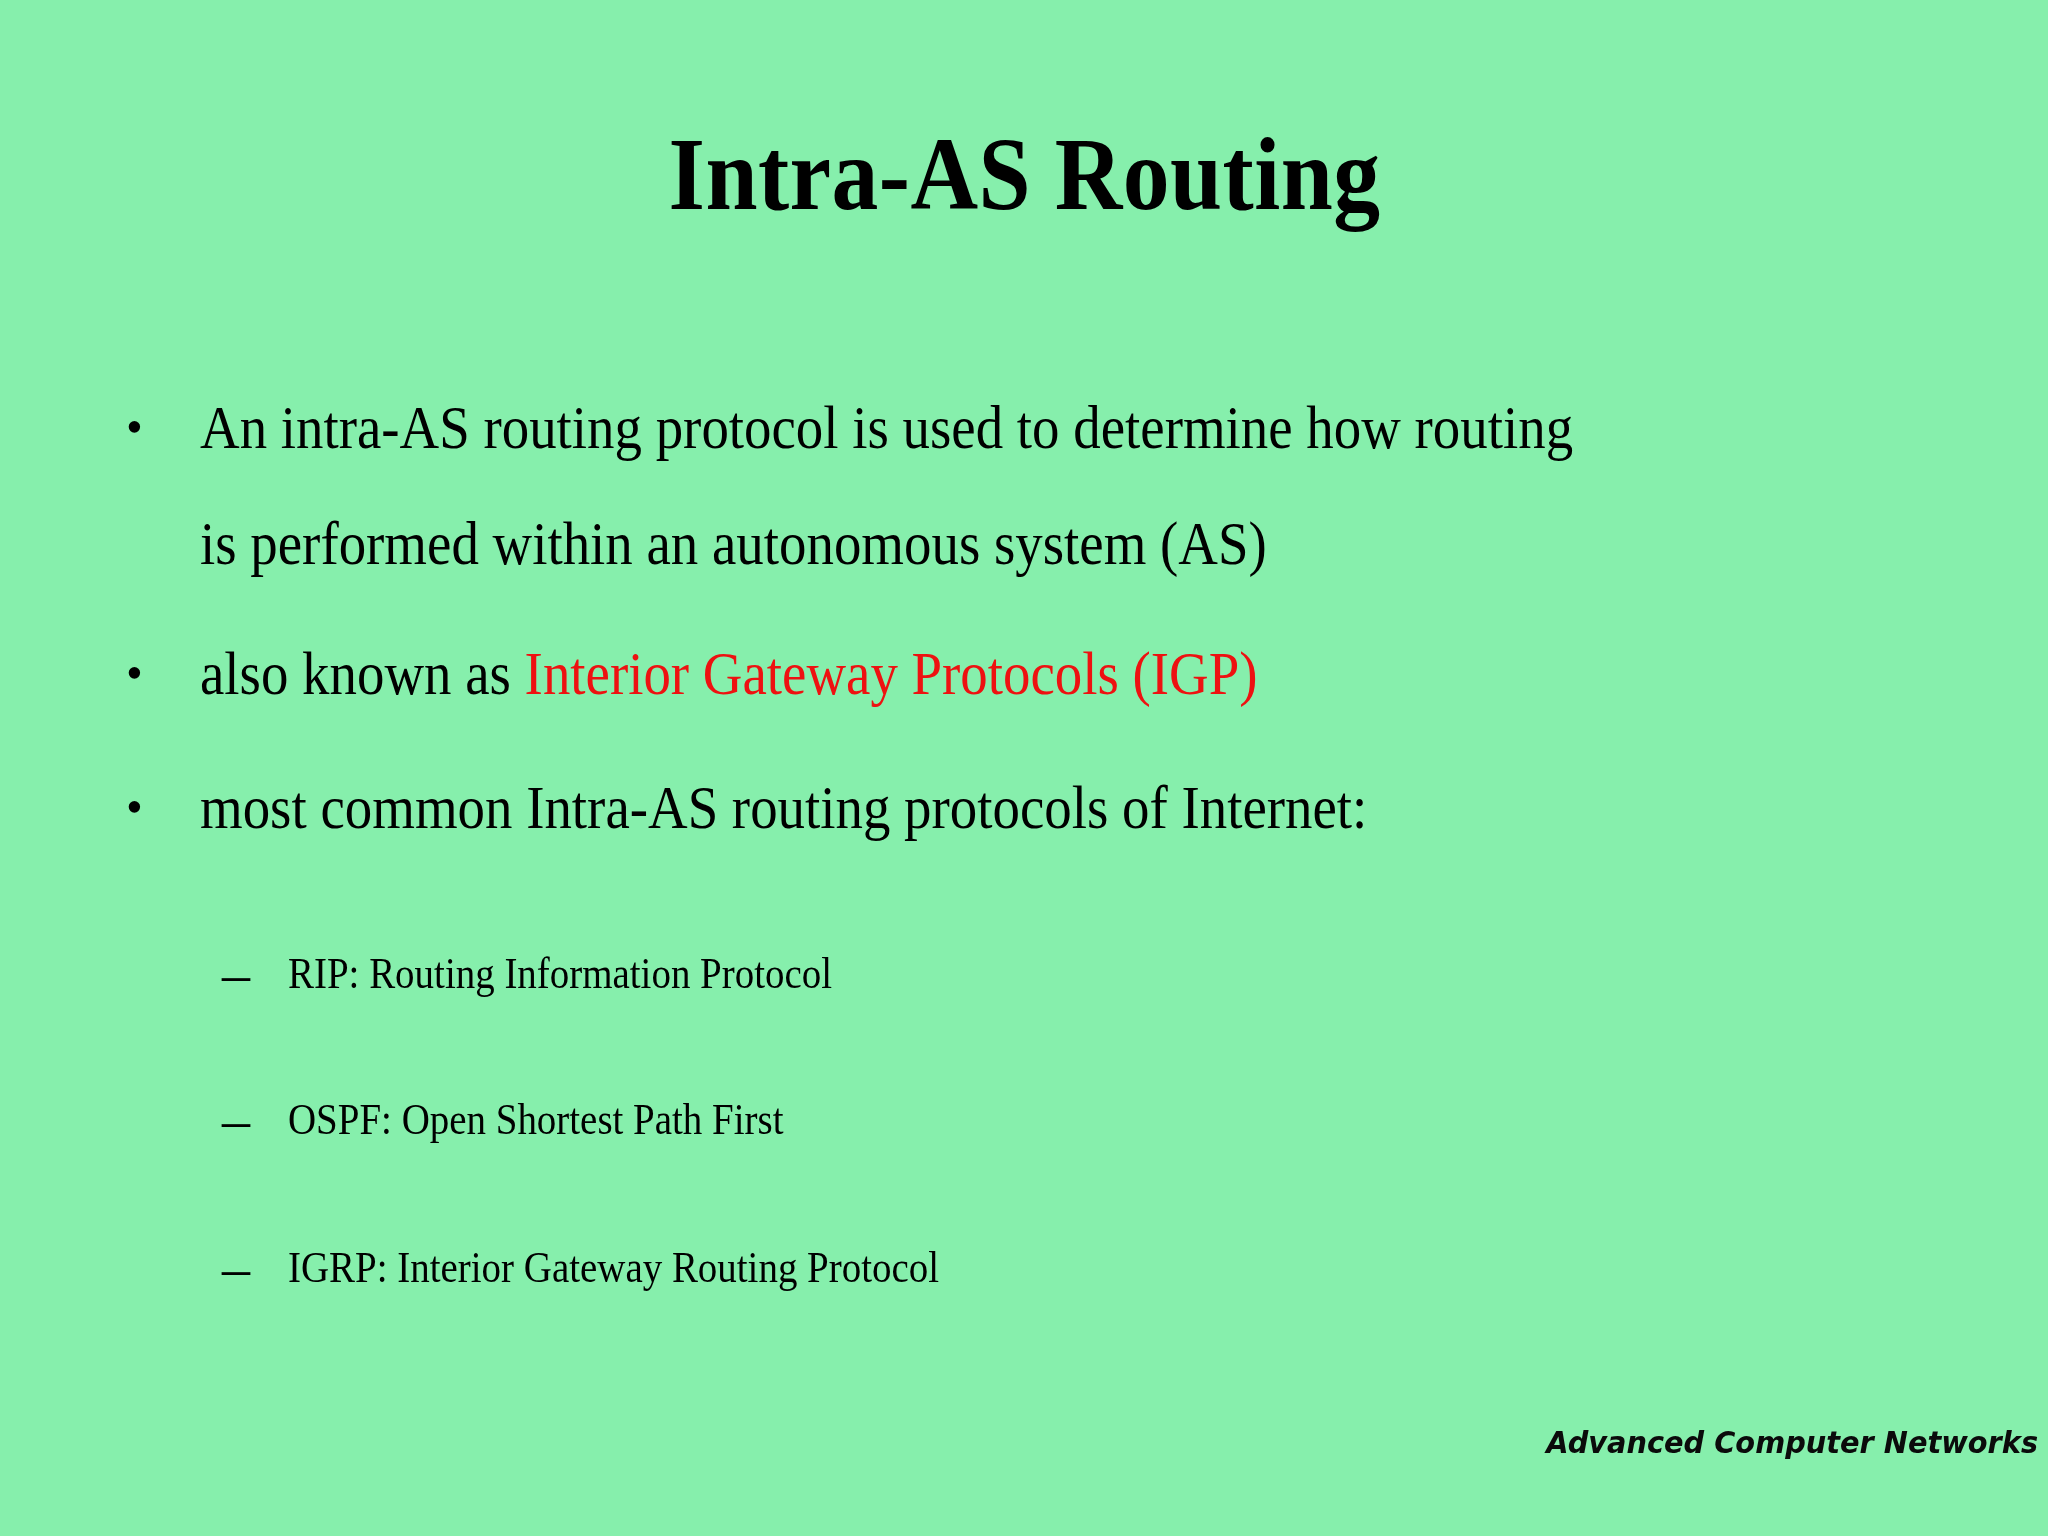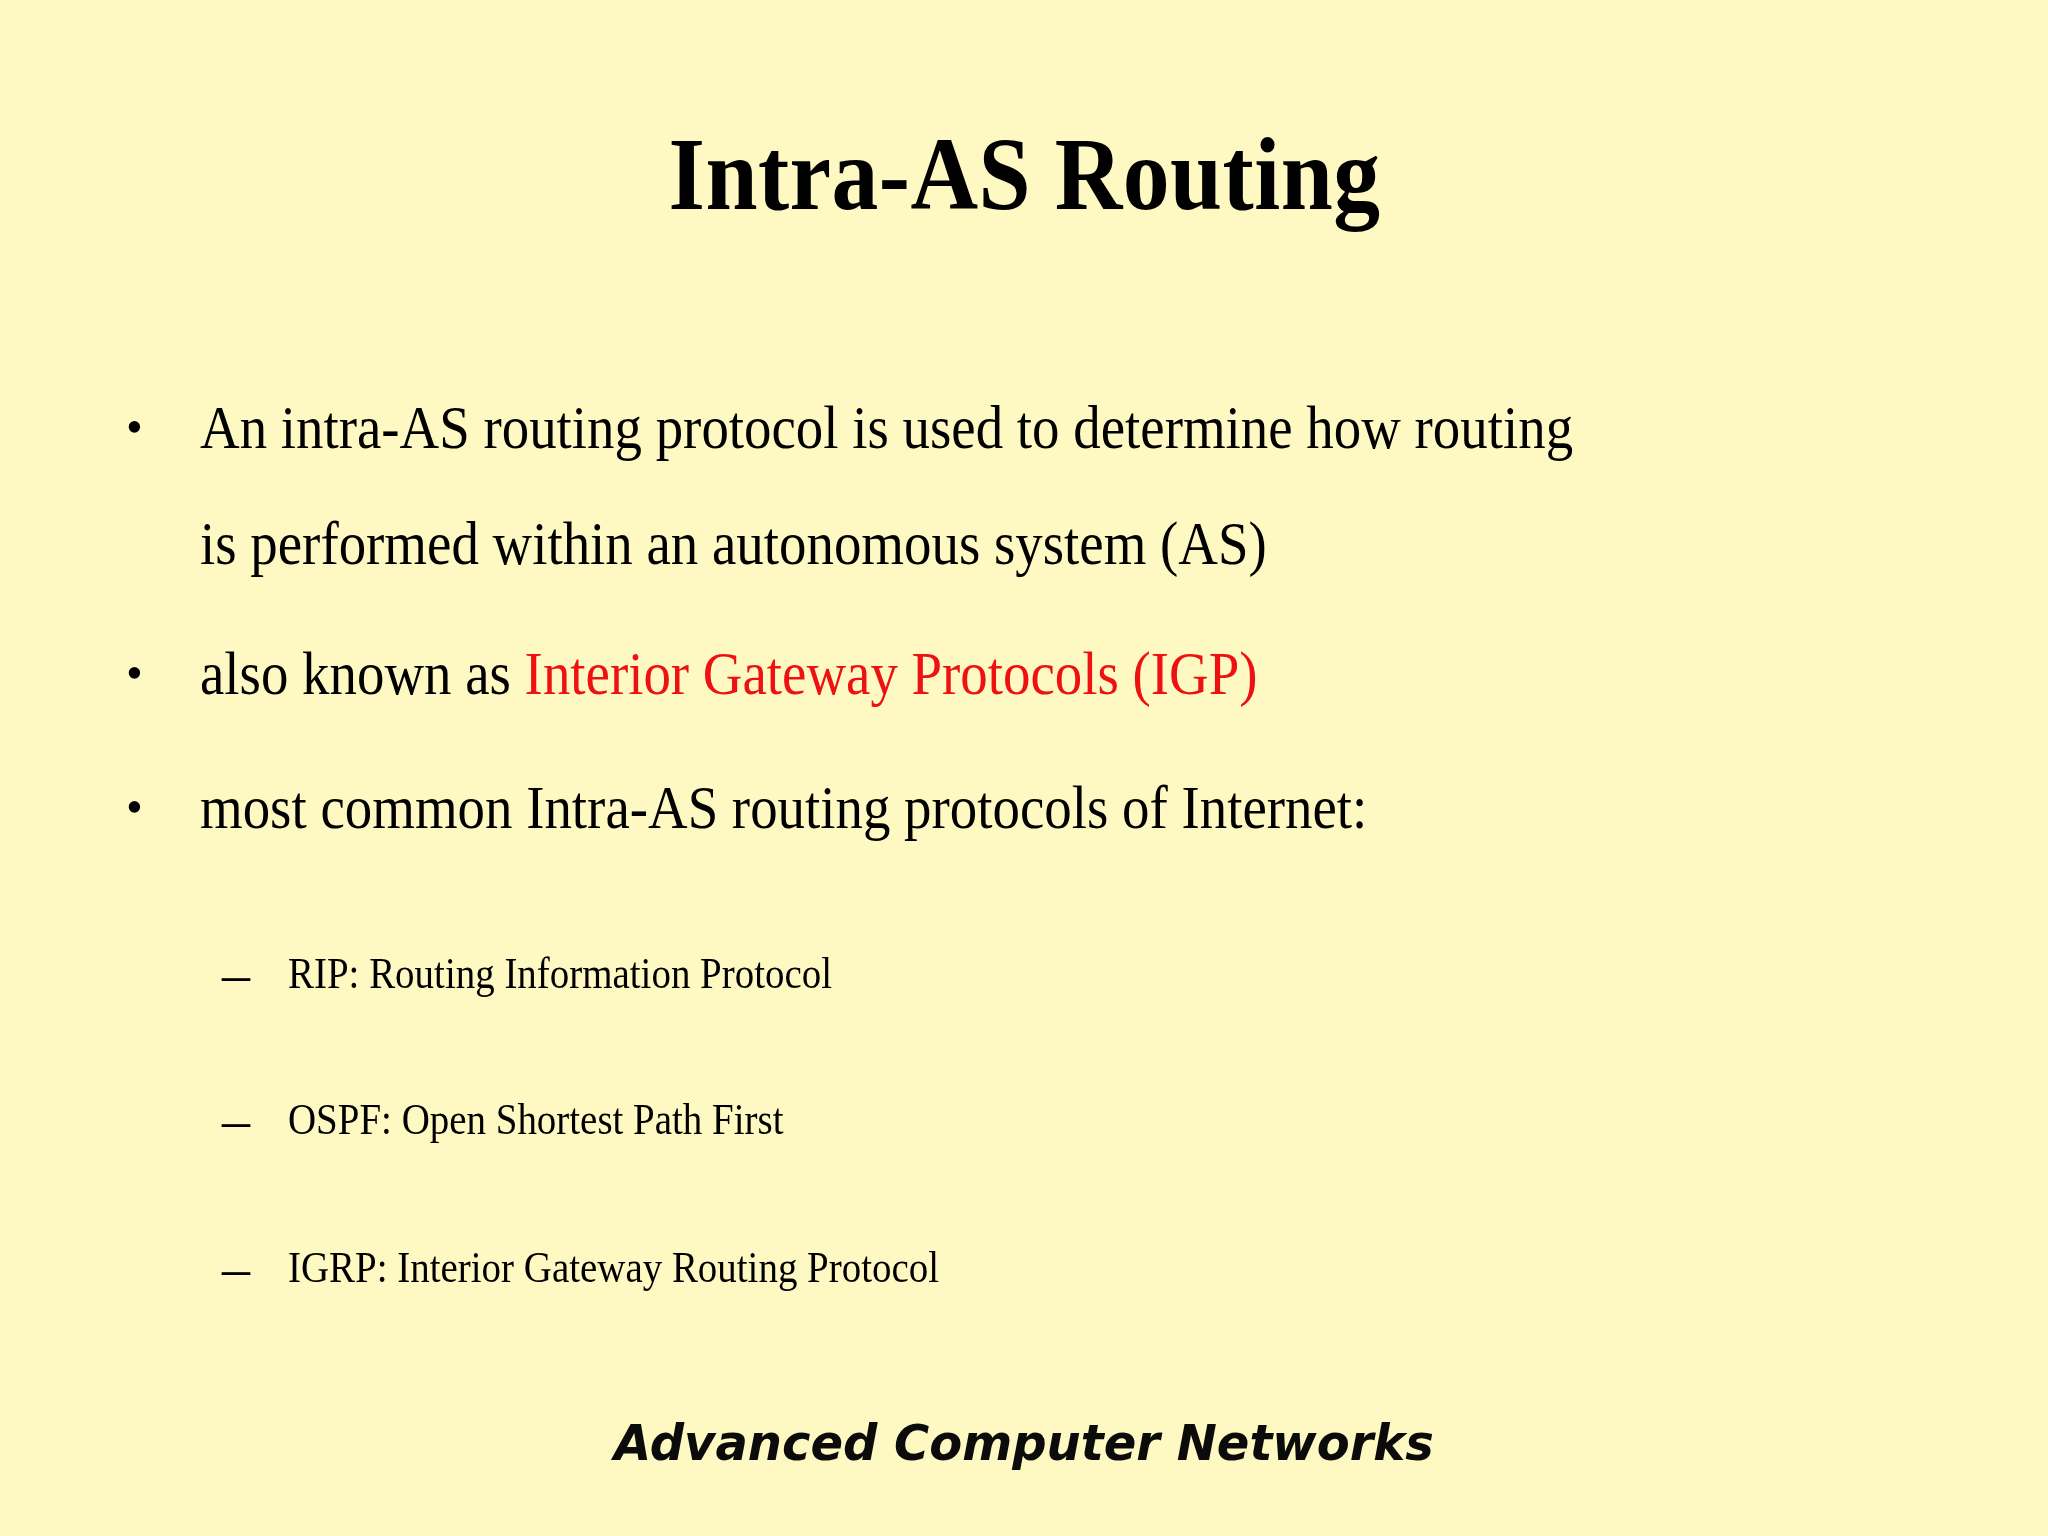--- a/index.html
+++ b/index.html
@@ -6,21 +6,21 @@
   html, body {
     margin: 0;
     padding: 0;
     background: #ffffff;
   }
 
   #slide {
     position: relative;
     width: 2048px;
     height: 1536px;
-    background: #fef9c3;
+    background: #86efac;
     overflow: hidden;
     font-family: "Liberation Serif", "DejaVu Serif", serif;
     color: #000000;
   }
 
   
   #title {
     position: absolute;
     left: 0;
     top: 118px;
@@ -124,25 +124,25 @@
   #s1   { top: 942px; }
   #s2   { top: 1088px; }
   #s3   { top: 1236px; }
 
   
   #footer {
     position: absolute;
     left: 0;
     top: 1420px;
     width: 2048px;
-    text-align: center;
+    text-align: right;
     font-family: "DejaVu Sans", "Liberation Sans", sans-serif;
     font-style: italic;
     font-weight: bold;
-    font-size: 50px;
+    font-size: 30px;
     line-height: 46px;
     color: #0b0b0b;
     white-space: nowrap;
   }
   #footer .footer-inner {
     display: inline-block;
     transform: scaleX(0.96);
     transform-origin: center center;
   }
 </style>

